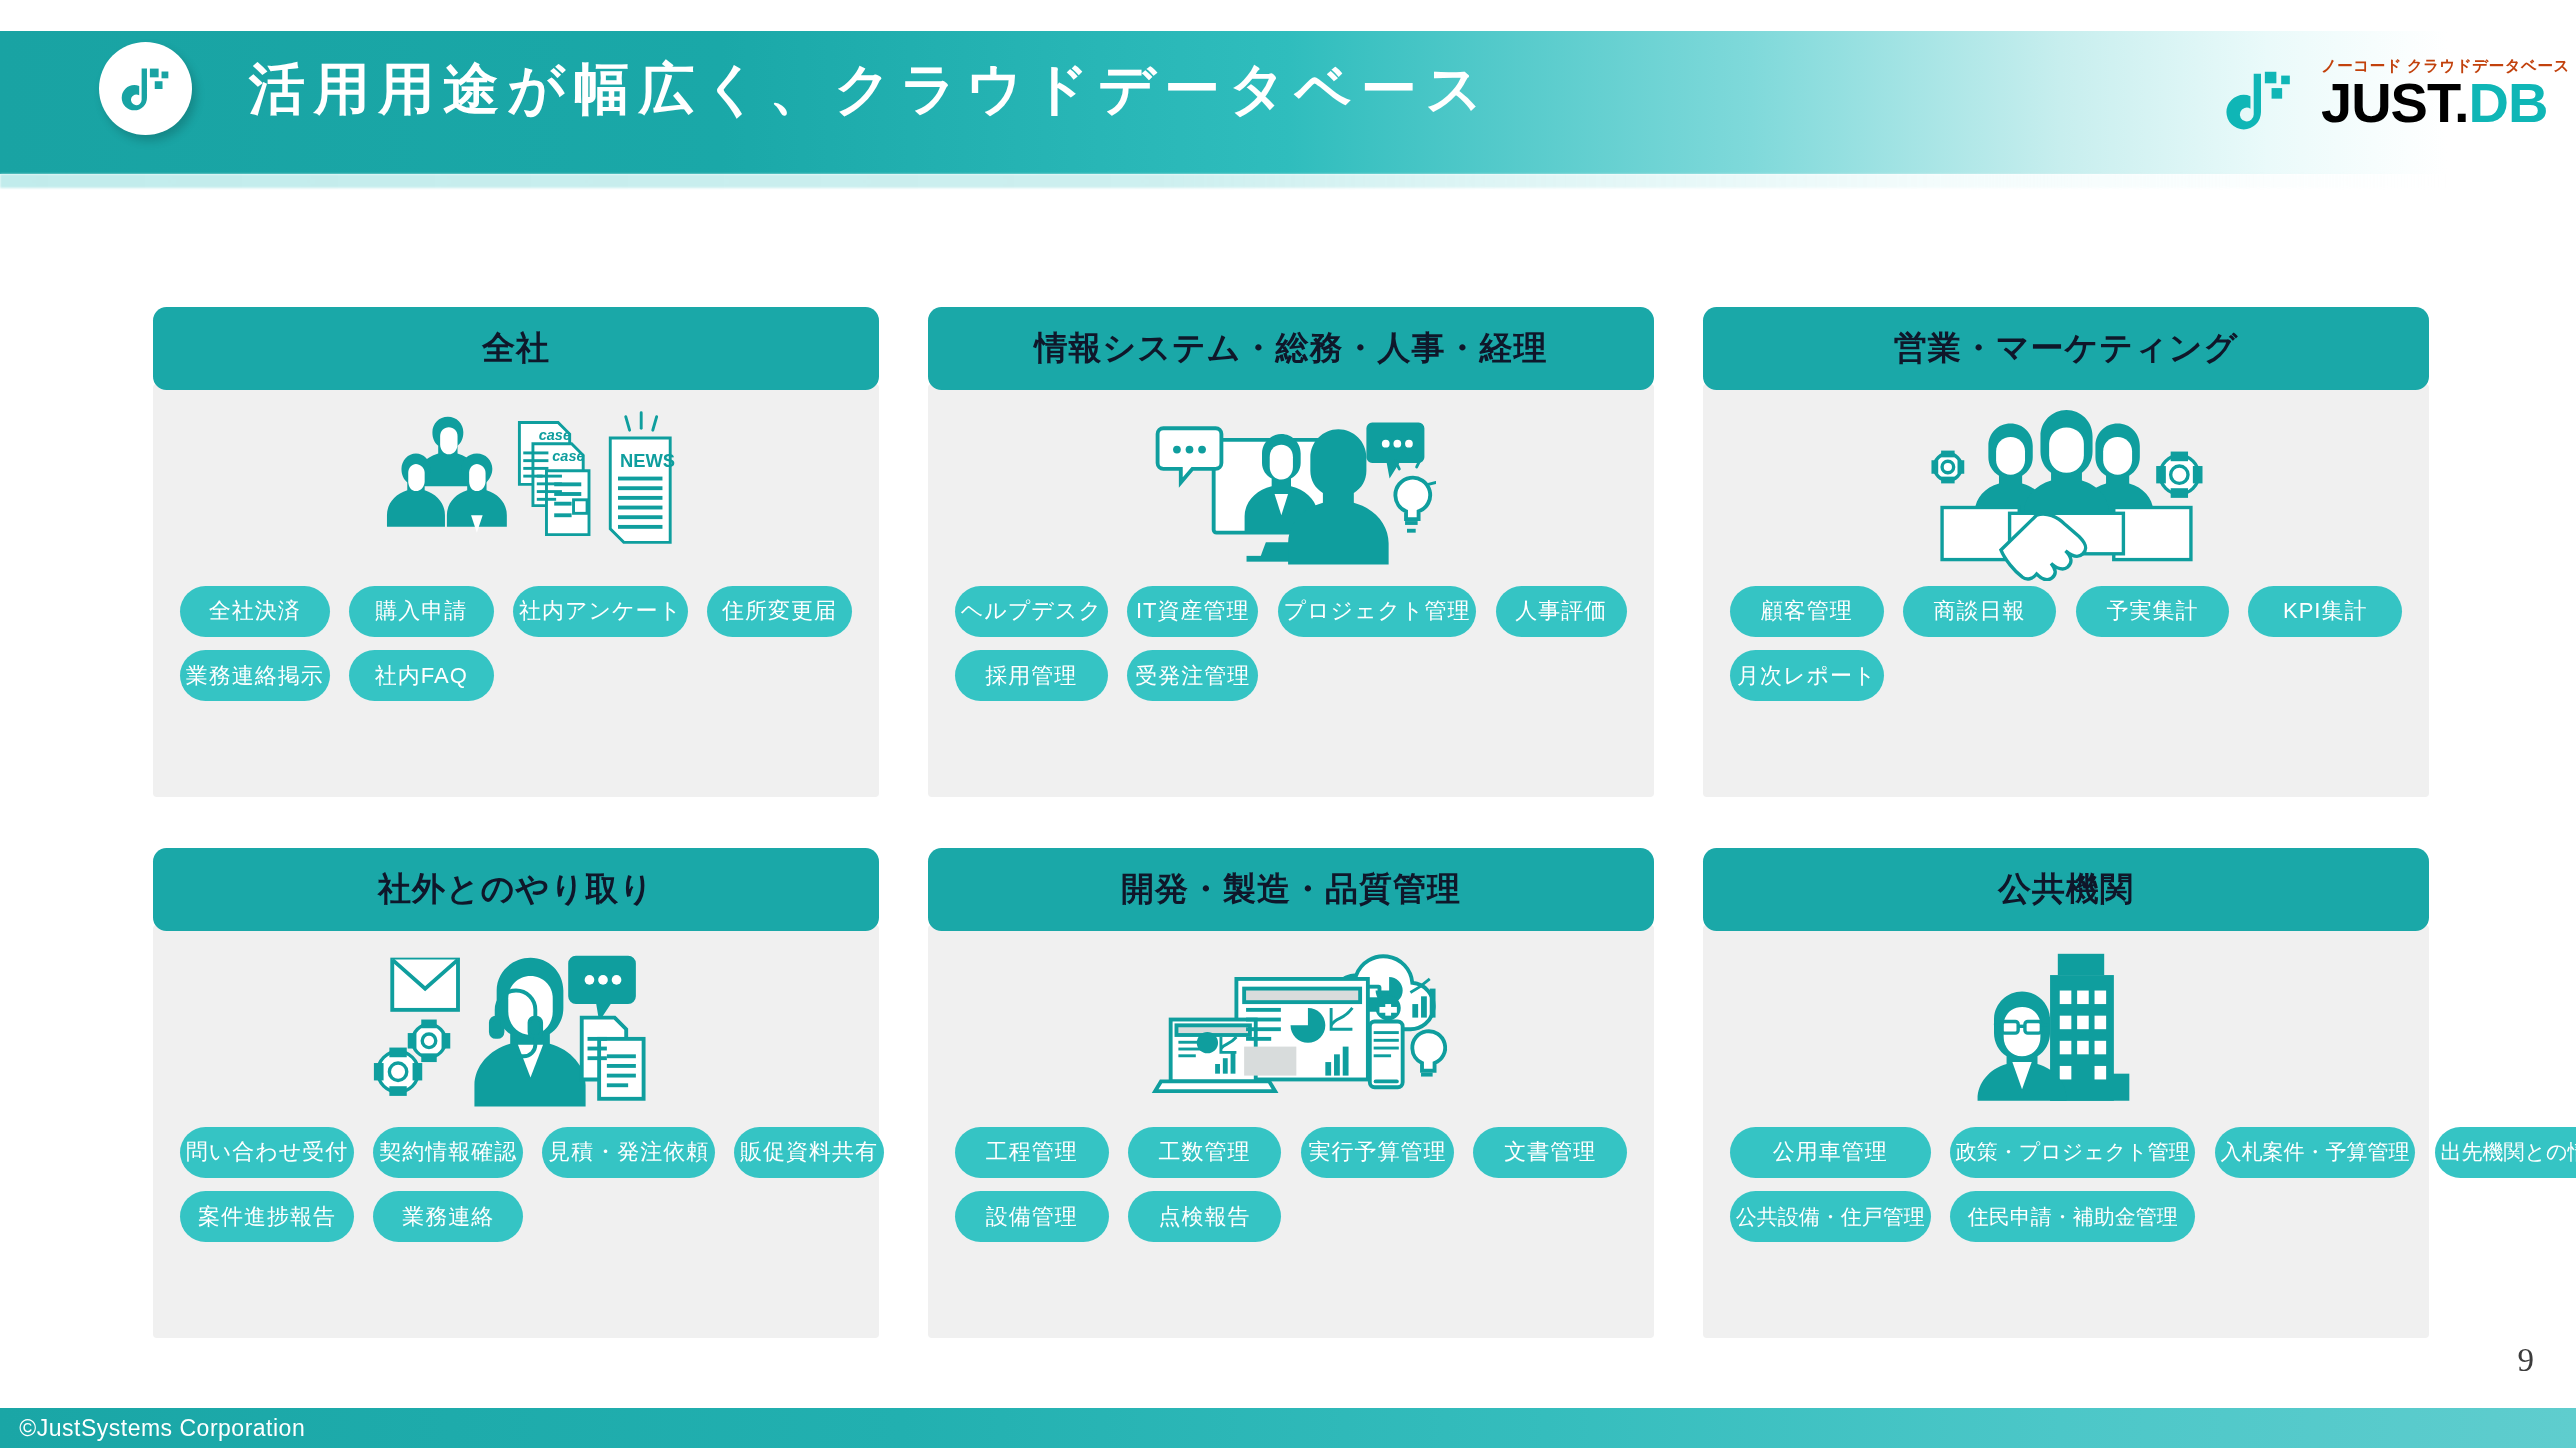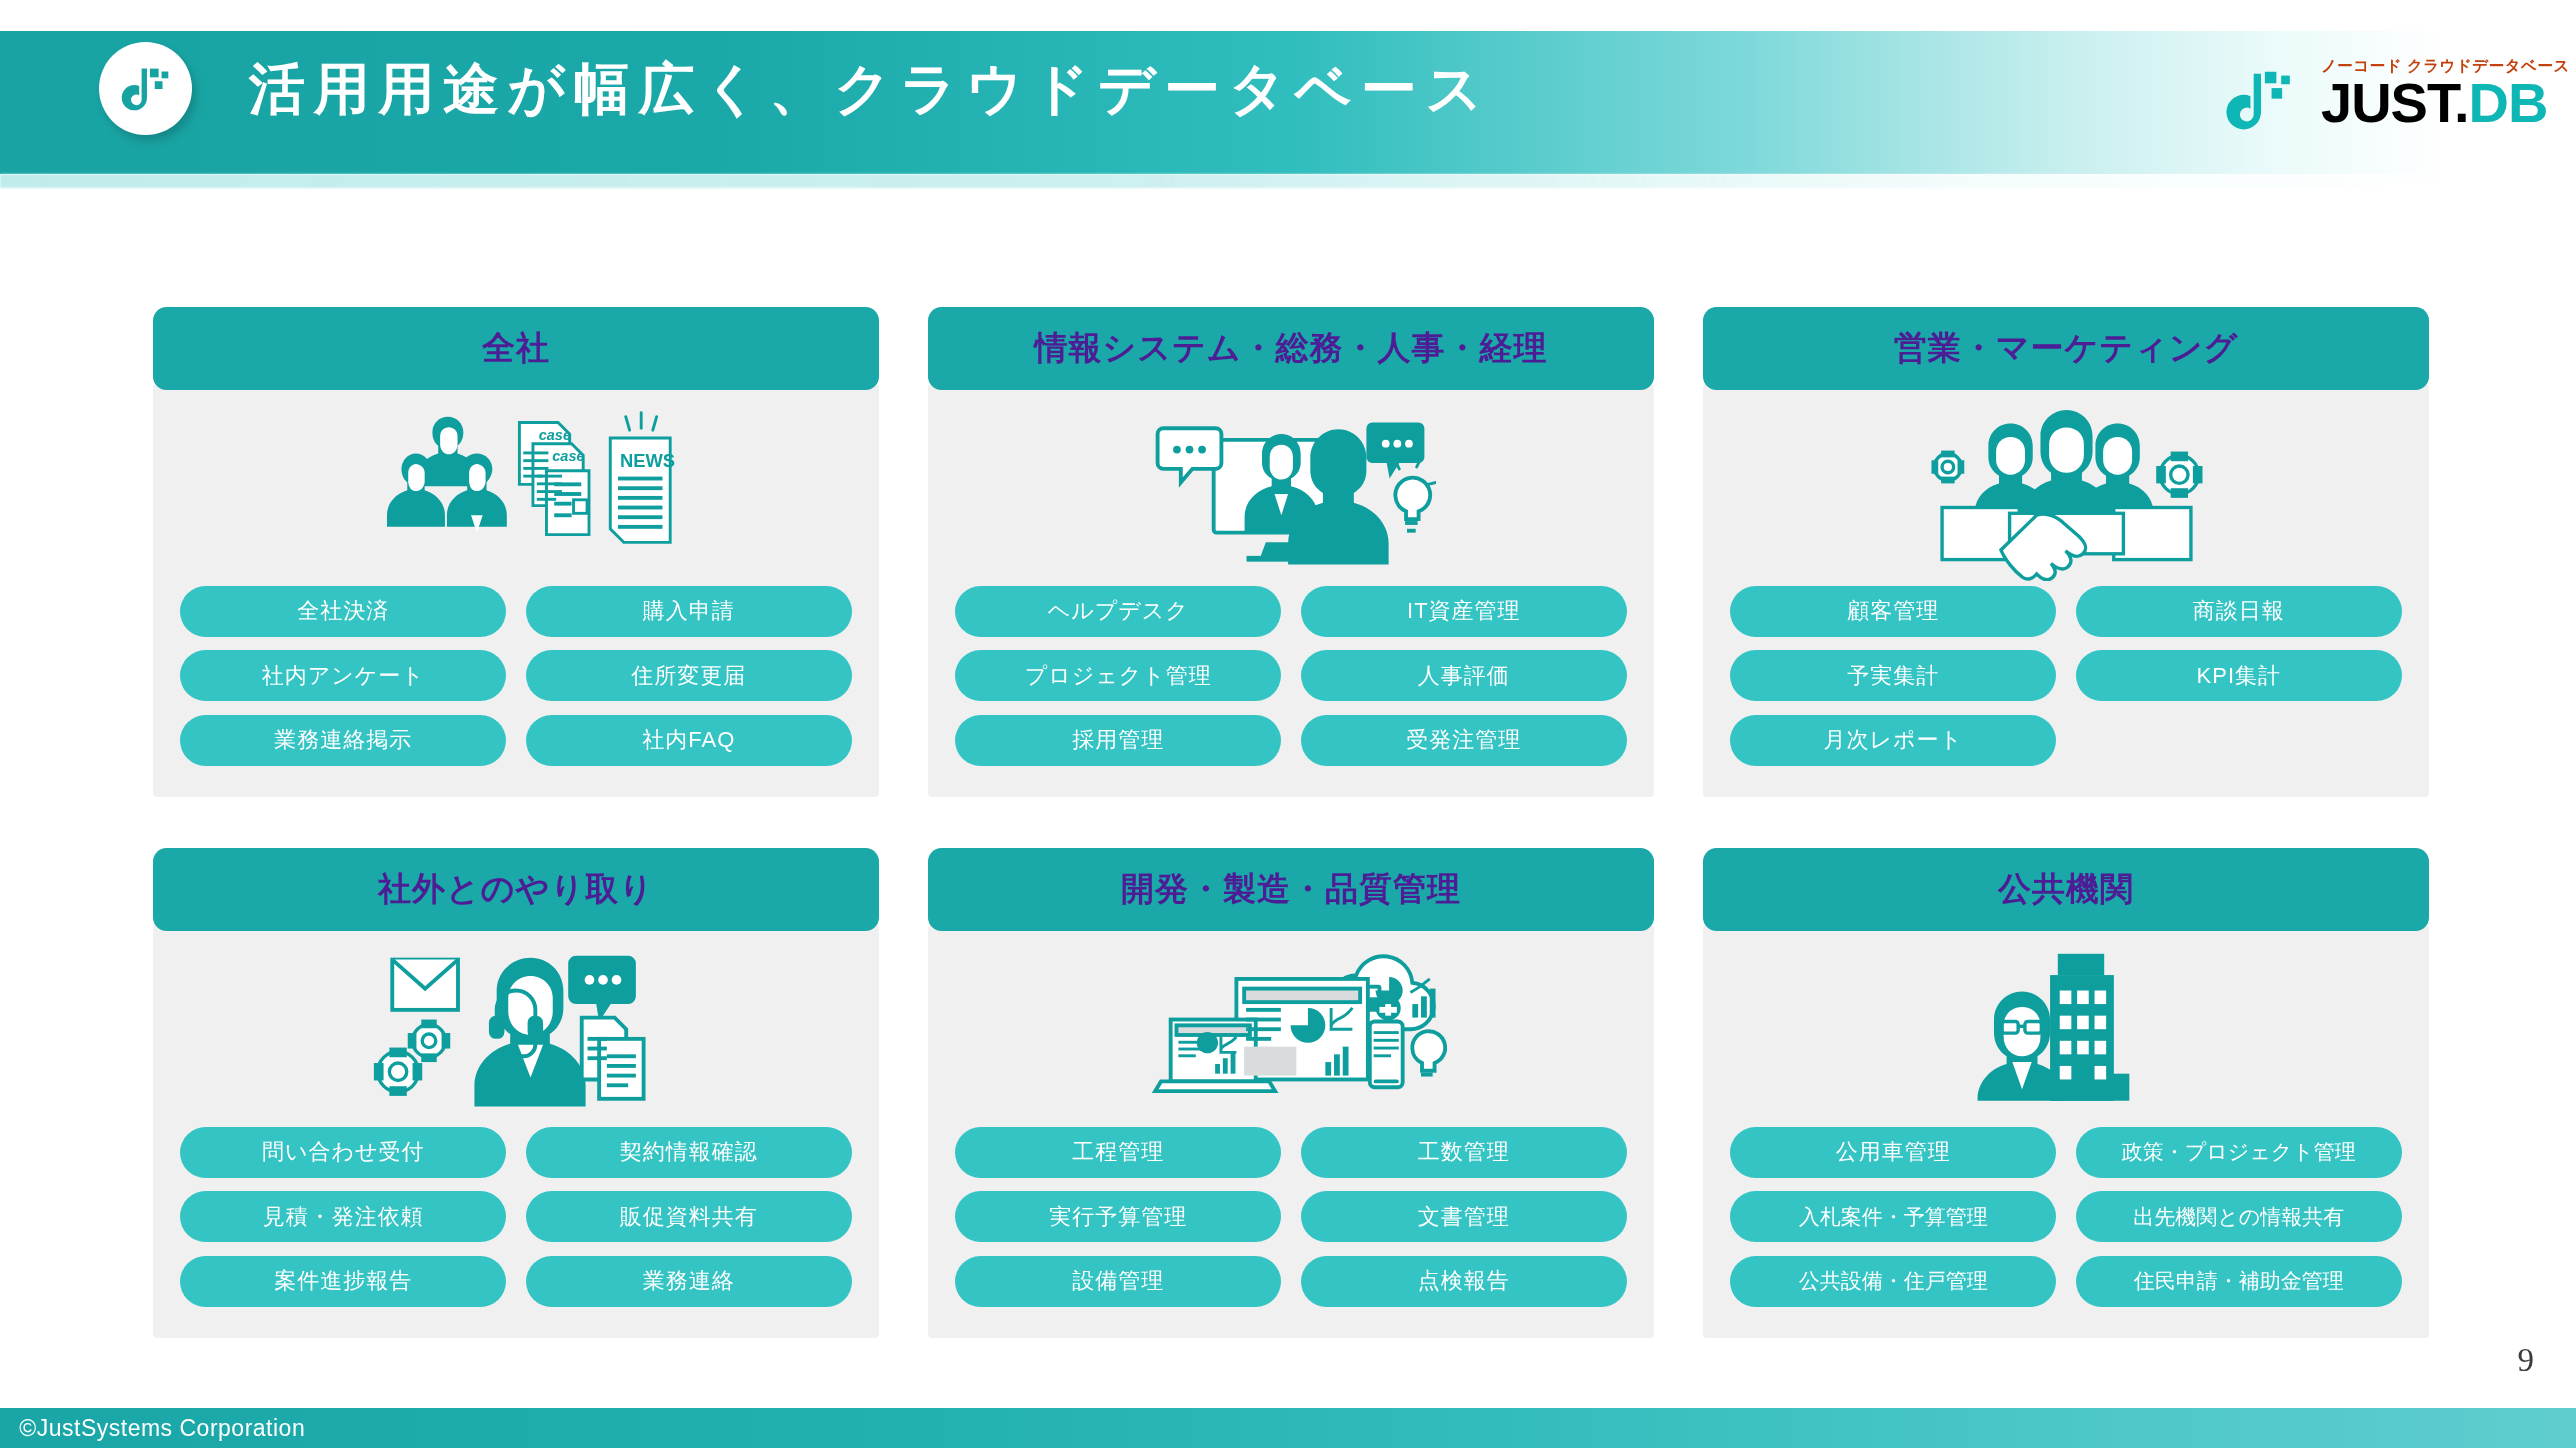--- a/index.html
+++ b/index.html
@@ -129,21 +129,21 @@
     column-gap: 49px;
     row-gap: 50px;
   }
 
   .card { position: relative; width: 726px; }
 
   .card-head {
     height: 83px;
     border-radius: 13.5px;
     background: #1aa8a8;
-    color: #4c1d95;
+    color: #0f172a;
     display: flex;
     align-items: center;
     justify-content: center;
     font-size: 33px;
     font-weight: 700;
     letter-spacing: 1px;
     position: relative;
     z-index: 2;
     box-sizing: border-box;
     padding: 0 13.5px;
@@ -170,21 +170,21 @@
     align-items: center;
     justify-content: center;
     margin-top: 3.9px;
   }
   .card-illus svg { display: block; }
 
   .pill-grid {
     margin-top: 2px;
     width: 100%;
     display: grid;
-    grid-template-columns: 1fr 1fr;
+    grid-template-columns: 1fr 1fr 1fr 1fr;
     column-gap: 19.3px;
     row-gap: 13.5px;
   }
   .pill {
     height: 51px;
     border-radius: 26px;
     background: #35c4c4;
     color: #ffffff;
     font-size: 22px;
     font-weight: 400;

